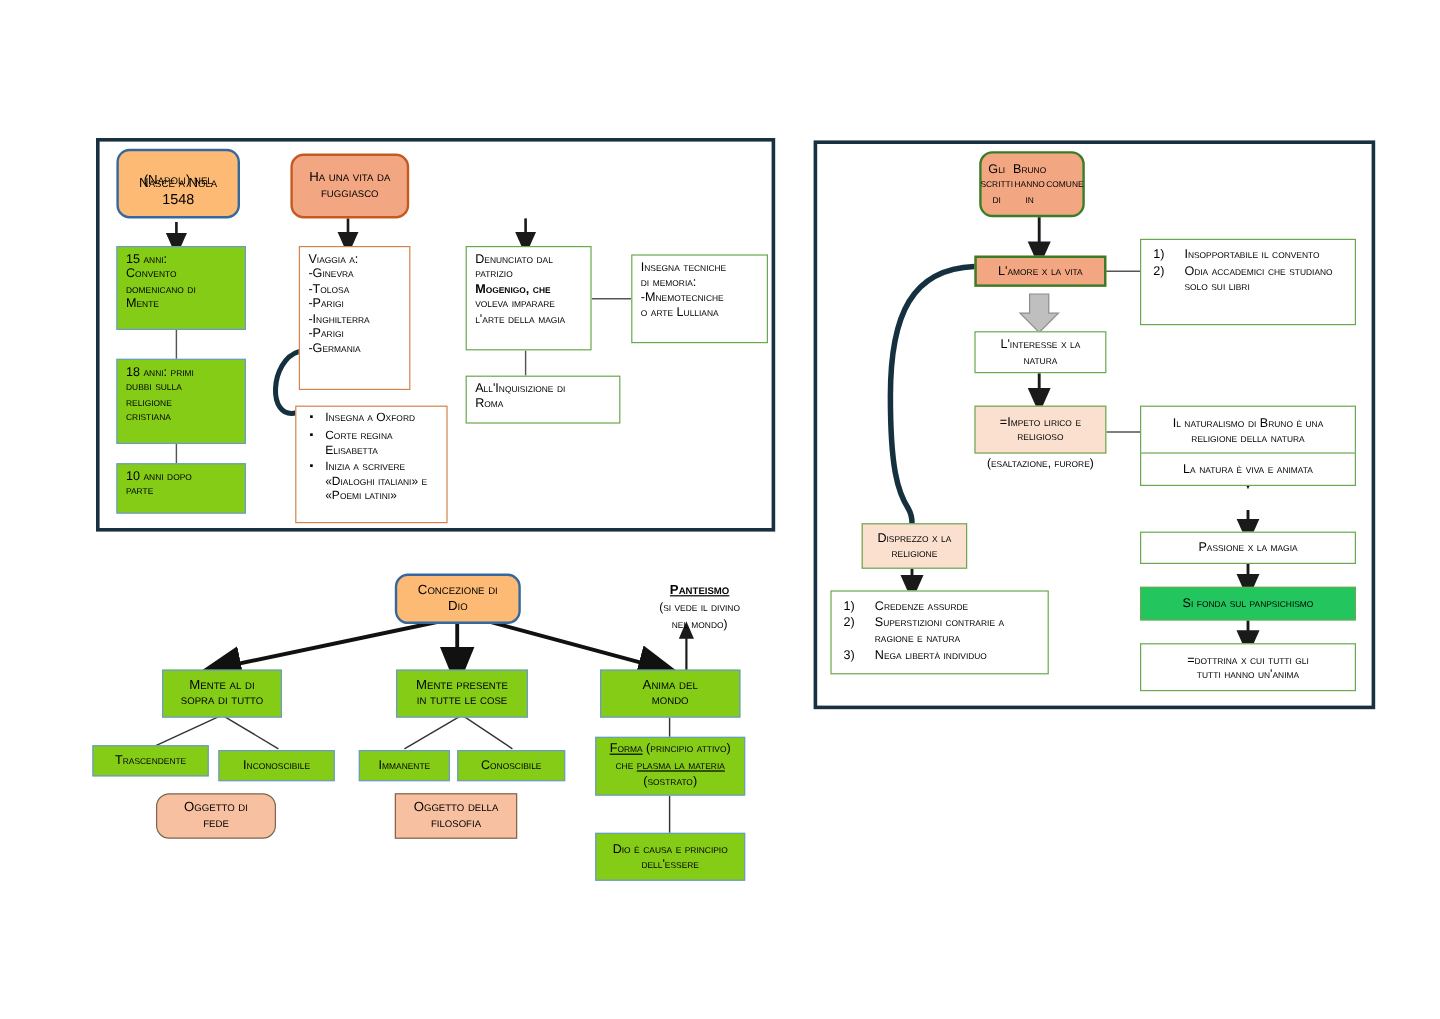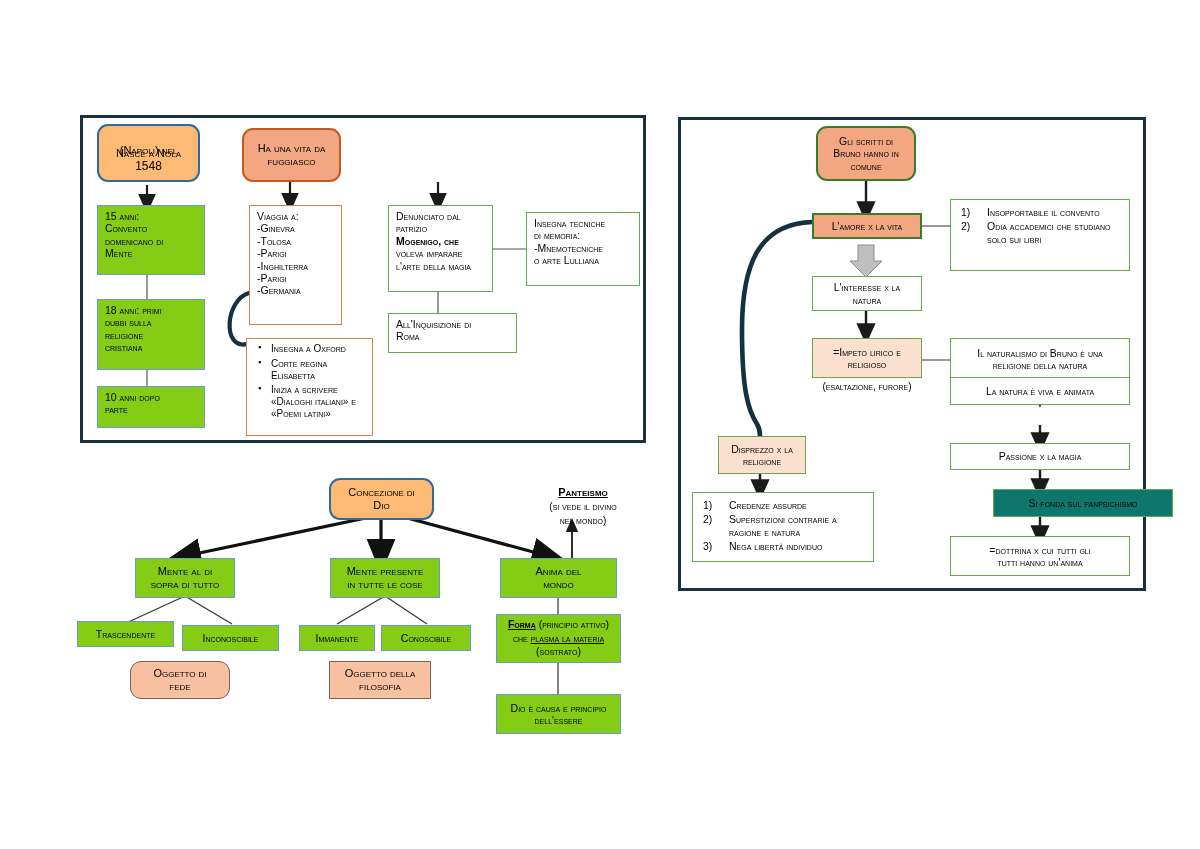--- a/index.html
+++ b/index.html
@@ -16,21 +16,21 @@
   .node .txt{width:100%;}
 
   
   .blue-round{border:2.5px solid #35699e;border-radius:11px;background:#fdba74;}
   .orange-round{border:2.5px solid #c55a21;border-radius:11px;background:#f2a782;}
   .green-round{border:2.5px solid #3a7d27;border-radius:11px;background:#f2a782;}
   .blue-rect{border:1.4px solid #6a9bd0;background:#84cc16;}
   .orange-rect{border:1.4px solid #d4824c;background:#ffffff;}
   .green-rect{border:1.4px solid #6aa84f;background:#ffffff;}
   .green-rect-fill{border:1.4px solid #6aa84f;background:#fbe0d0;}
-  .green-rect-fill2{border:1.4px solid #6aa84f;background:#0f766e;margin-left:43px;}
+  .green-rect-fill2{border:1.4px solid #6aa84f;background:#22c55e;}
   .green-thick-fill{border:2.5px solid #3a7d27;background:#f2a782;}
   .peach-rect{border:1.4px solid #7f6550;background:#f7c0a0;}
   .plain{border:none;background:transparent;}
 
   .left-al{justify-content:flex-start;text-align:left;padding-left:7px;}
   .top-al{align-items:flex-start;padding-top:4px;}
 
   .fs11{font-size:11px;}
   .fs10{font-size:10px;}
   .fs105{font-size:10.5px;}
@@ -173,21 +173,21 @@
     <span>Roma</span>
   </div>
 
   <div class="node green-rect fs105 left-al top-al" style="left:526px;top:212px;width:114px;height:74px;flex-direction:column;">
     <span>Insegna tecniche</span>
     <span>di memoria:</span>
     <span>-Mnemotecniche</span>
     <span>o arte Lulliana</span>
   </div>
 
-  <div class="node green-round fs105" style="left:816px;top:126px;width:100px;height:55px;flex-direction:column;">
+  <div class="node green-round fs105" style="left:816px;top:126px;width:88px;height:55px;flex-direction:row;">
     <span>Gli scritti di</span>
     <span>Bruno hanno in</span>
     <span>comune</span>
   </div>
 
   <div class="node green-thick-fill fs105" style="left:812px;top:213px;width:110px;height:26px;">
     <span class="txt">L'amore x la vita</span>
   </div>
 
   <div class="node green-rect fs105 left-al top-al" style="left:950px;top:199px;width:180px;height:72px;padding-top:6px;padding-left:10px;">
@@ -290,21 +290,21 @@
   </div>
   <div class="node plain fs10" style="left:508px;top:499px;width:150px;height:15px;">
     <span class="txt">(si vede il divino</span>
   </div>
   <div class="node plain fs10" style="left:508px;top:513px;width:150px;height:15px;">
     <span class="txt">nel mondo)</span>
   </div>
 
   <div class="node blue-rect fs105" style="left:496px;top:614px;width:125px;height:49px;">
     <span class="txt" style="line-height:1.3;">
-      <span class="u" style="font-weight:bold;">Forma</span><span> (principio attivo) che </span><span class="u">plasma la materia </span><span>(sostrato)</span>
+      <span class="u" style="font-weight:normal;">Forma</span><span> (principio attivo) che </span><span class="u">plasma la materia </span><span>(sostrato)</span>
     </span>
   </div>
 
   <div class="node blue-rect fs105" style="left:496px;top:694px;width:125px;height:40px;flex-direction:column;">
     <span>Dio è causa e principio</span>
     <span>dell'essere</span>
   </div>
 
 </div>
 

